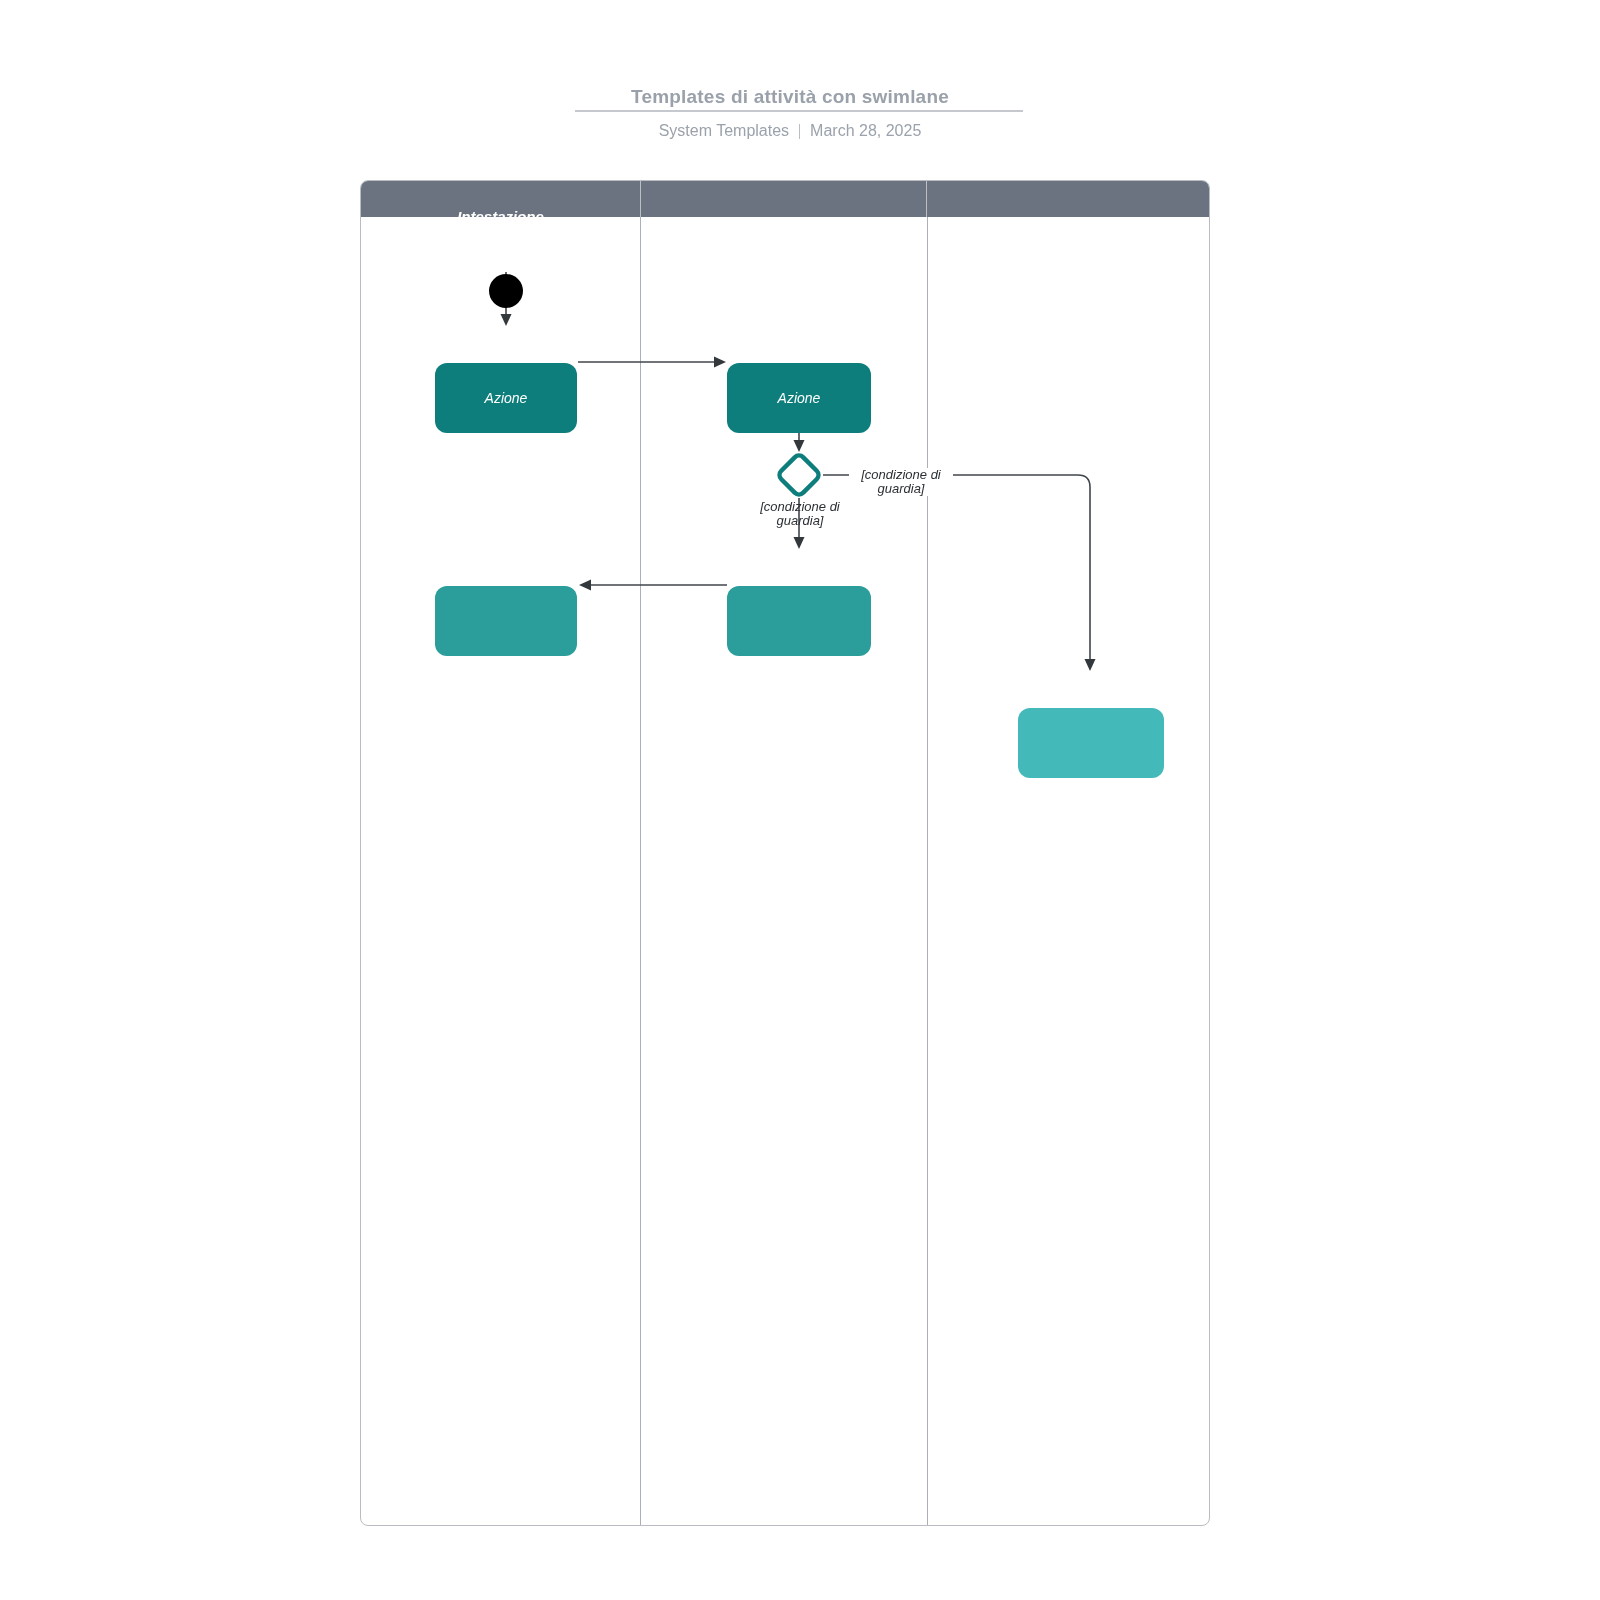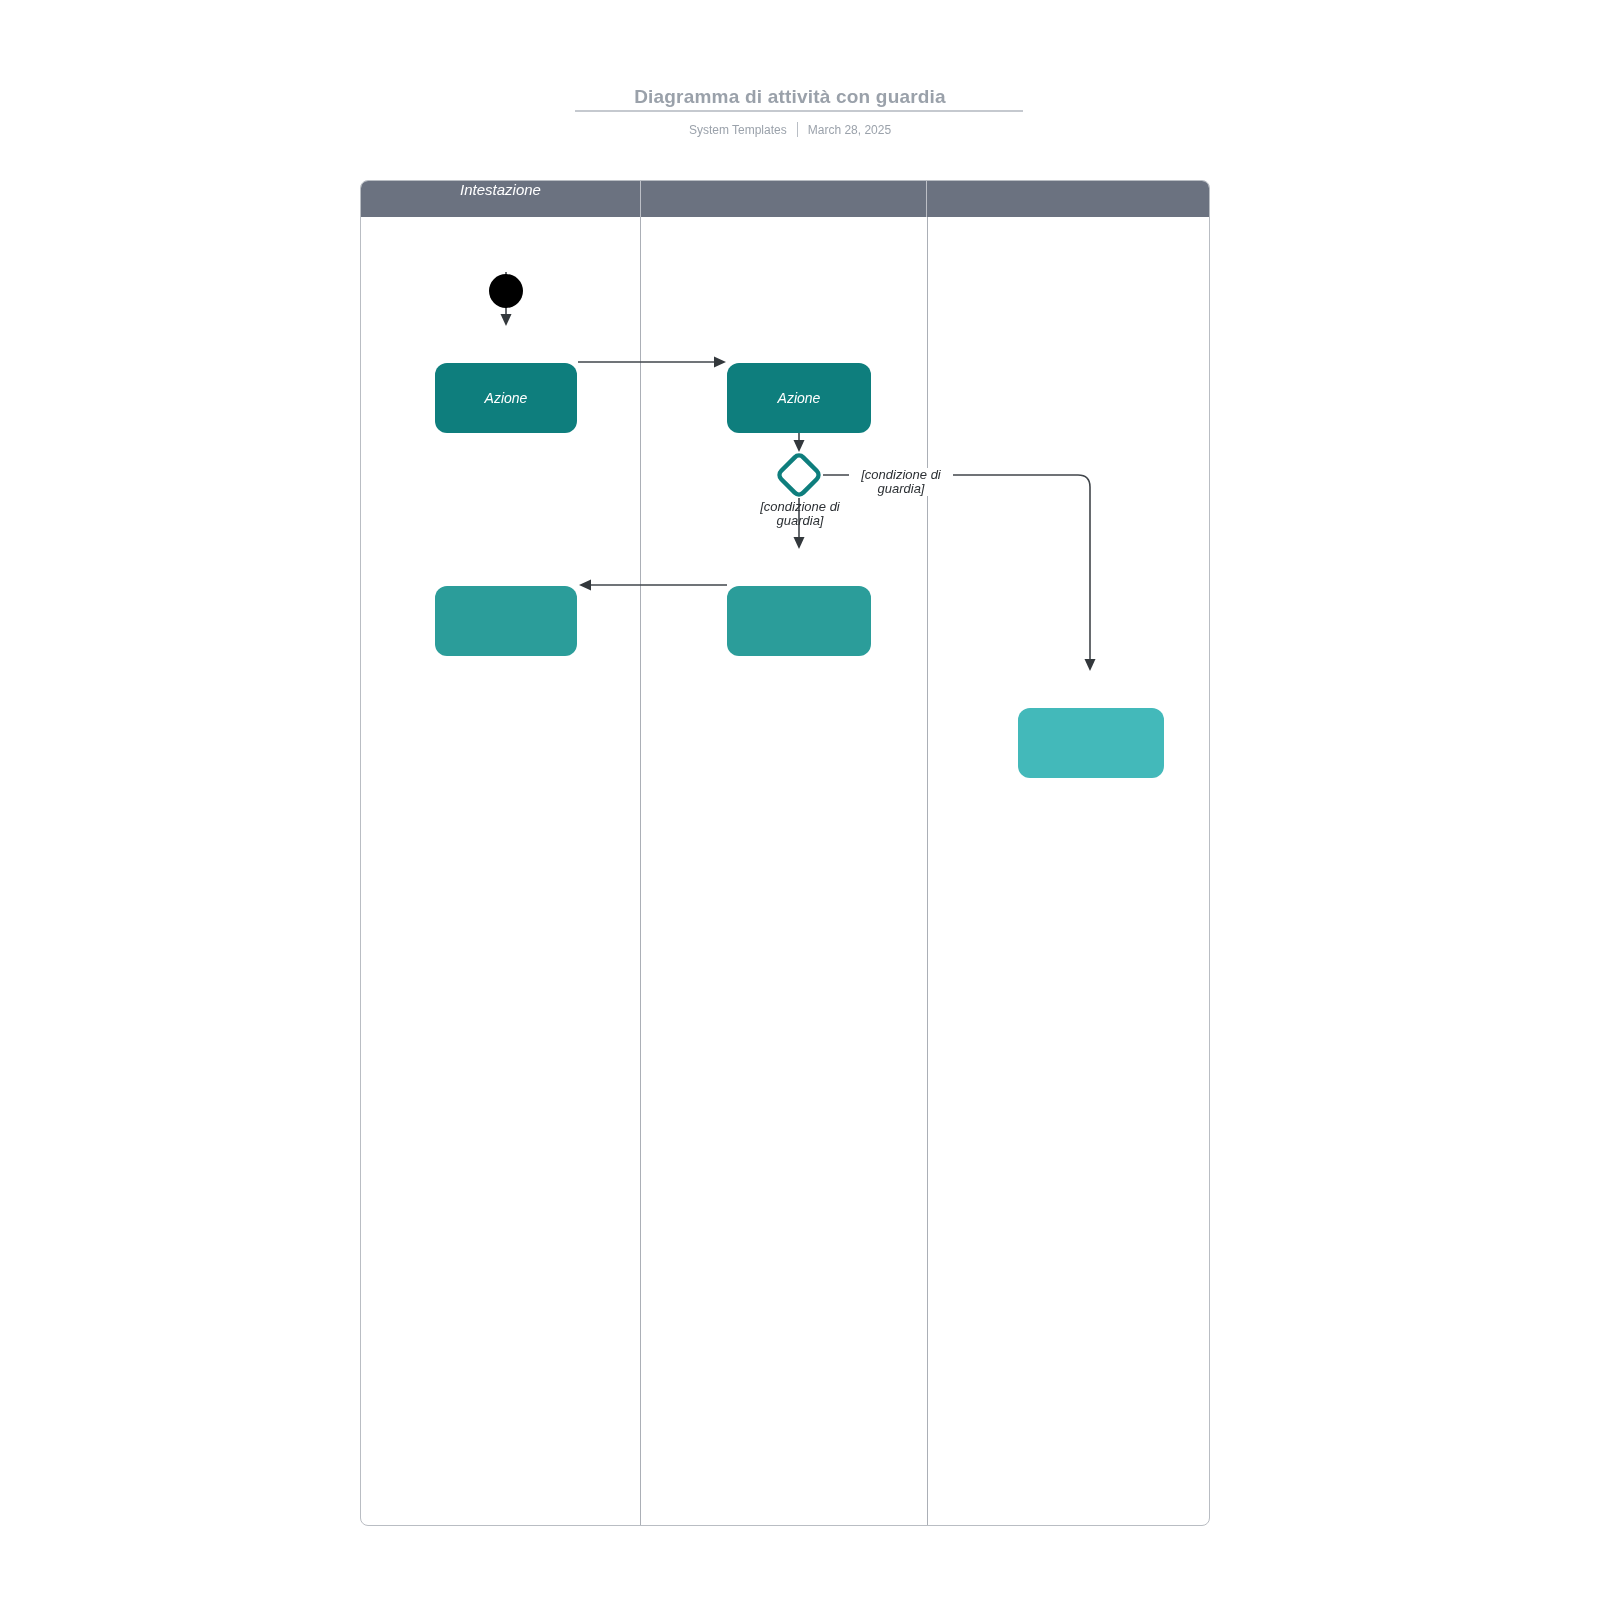--- a/index.html
+++ b/index.html
@@ -13,37 +13,37 @@
     position:absolute;left:0;right:20px;top:86px;
     font-size:19px;font-weight:bold;color:var(--title_gray,#9aa1aa);
     letter-spacing:.2px;
   }
   .title-underline{
     position:absolute;left:575px;top:110px;width:448px;height:0;
     border-bottom:2px solid #c5c9cf;
   }
   .doc-meta{
     position:absolute;left:0;right:20px;top:122px;
-    font-size:12px;color:#9ba2ab;
+    font-size:16px;color:#9ba2ab;
     display:flex;justify-content:center;align-items:center;gap:10px;
   }
   .meta-sep{display:inline-block;width:1px;height:15px;background:#b9bec5;}
   
   .pool{
     position:absolute;left:360px;top:180px;width:850px;height:1346px;
     border:1px solid #b9bdc3;border-radius:8px;background:#ffffff;box-sizing:border-box;
   }
   .pool-header{
     position:absolute;left:0;top:0;right:0;height:36px;
     background:var(--header_gray,#6b7280);
     border-radius:7px 7px 0 0;display:flex;
   }
   .lane-header{
-    height:44px;display:flex;align-items:flex-start;justify-content:center;
-    color:#ffffff;font-size:15px;font-weight:normal;font-style:italic;
+    height:44px;display:flex;align-items:flex-end;justify-content:center;
+    color:#ffffff;font-size:15px;font-weight:bold;font-style:italic;
     box-sizing:border-box;
   }
   .lane-header.h1{width:279px;}
   .lane-header.h2{width:287px;border-left:1px solid rgba(255,255,255,.55);border-right:1px solid rgba(255,255,255,.55);}
   .lane-header.h3{flex:1;}
   .lane-divider{position:absolute;top:36px;bottom:0;width:1px;background:#abafb6;}
   .lane-divider.d1{left:279px;}
   .lane-divider.d2{left:566px;}
   
   .node{position:absolute;border-radius:12px;display:flex;align-items:center;justify-content:center;margin-top:36px;}
@@ -61,21 +61,21 @@
     position:absolute;font-size:13px;font-style:italic;color:#2c3034;
     text-align:center;line-height:14px;font-weight:500;
   }
   .guard.g-down{left:752px;top:500px;width:96px;}
   .guard.g-right{left:849px;top:468px;width:104px;background:#ffffff;}
 </style>
 </head>
 <body>
 
 <div class="doc-header">
-  <div class="doc-title">Diagramma di attività con guardia</div>
+  <div class="doc-title">Templates di attività con swimlane</div>
   <div class="title-underline"></div>
   <div class="doc-meta">
     <span>System Templates</span>
     <span class="meta-sep"></span>
     <span>March 28, 2025</span>
   </div>
 </div>
 
 <div class="pool">
   <div class="pool-header">

